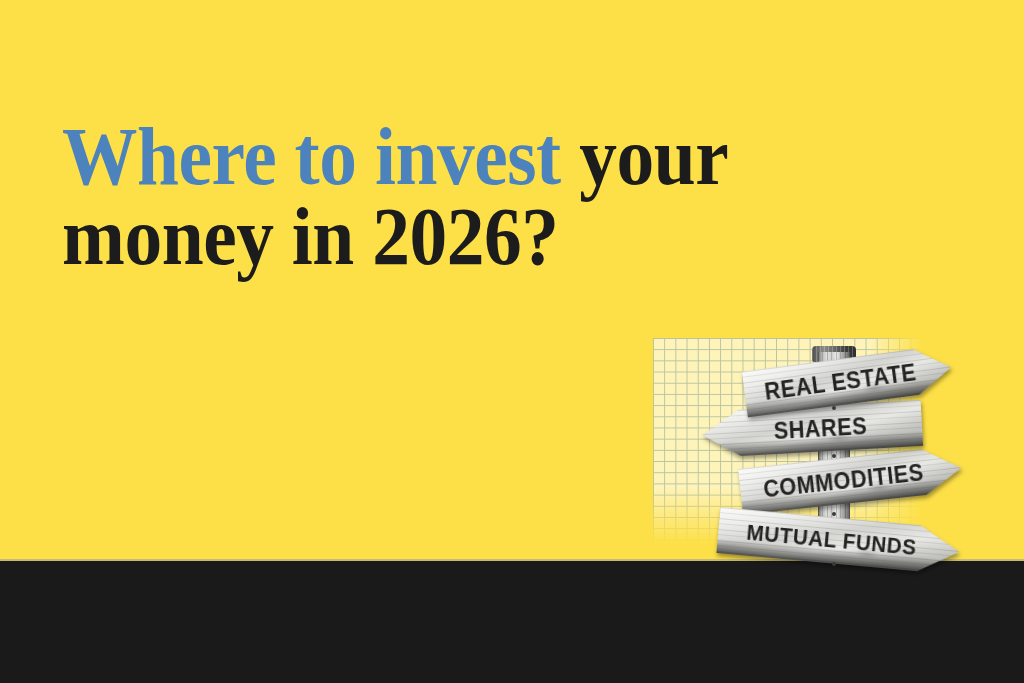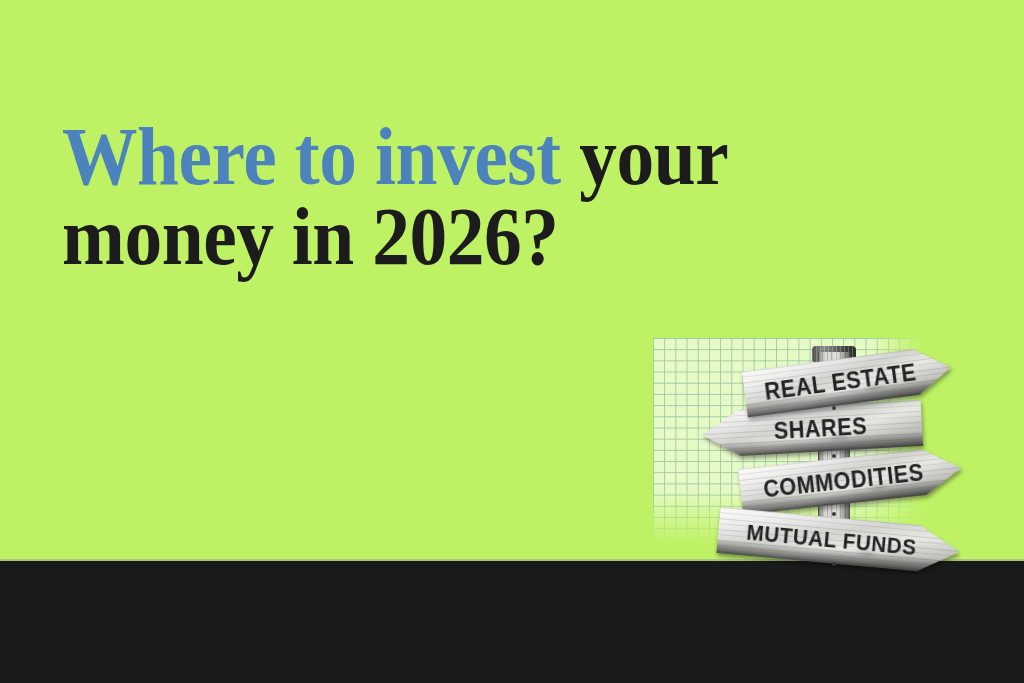--- a/index.html
+++ b/index.html
@@ -12,21 +12,21 @@
     height: 683px;
     overflow: hidden;
     background: #f7f7f6;
     font-family: "Liberation Sans", sans-serif;
   }
 
   #canvas {
     position: relative;
     width: 1024px;
     height: 683px;
-    background: #bef264;
+    background: #fde047;
     overflow: hidden;
   }
 
   
   #bottom-band {
     position: absolute;
     left: 0;
     top: 561px;
     width: 1024px;
     height: 122px;

